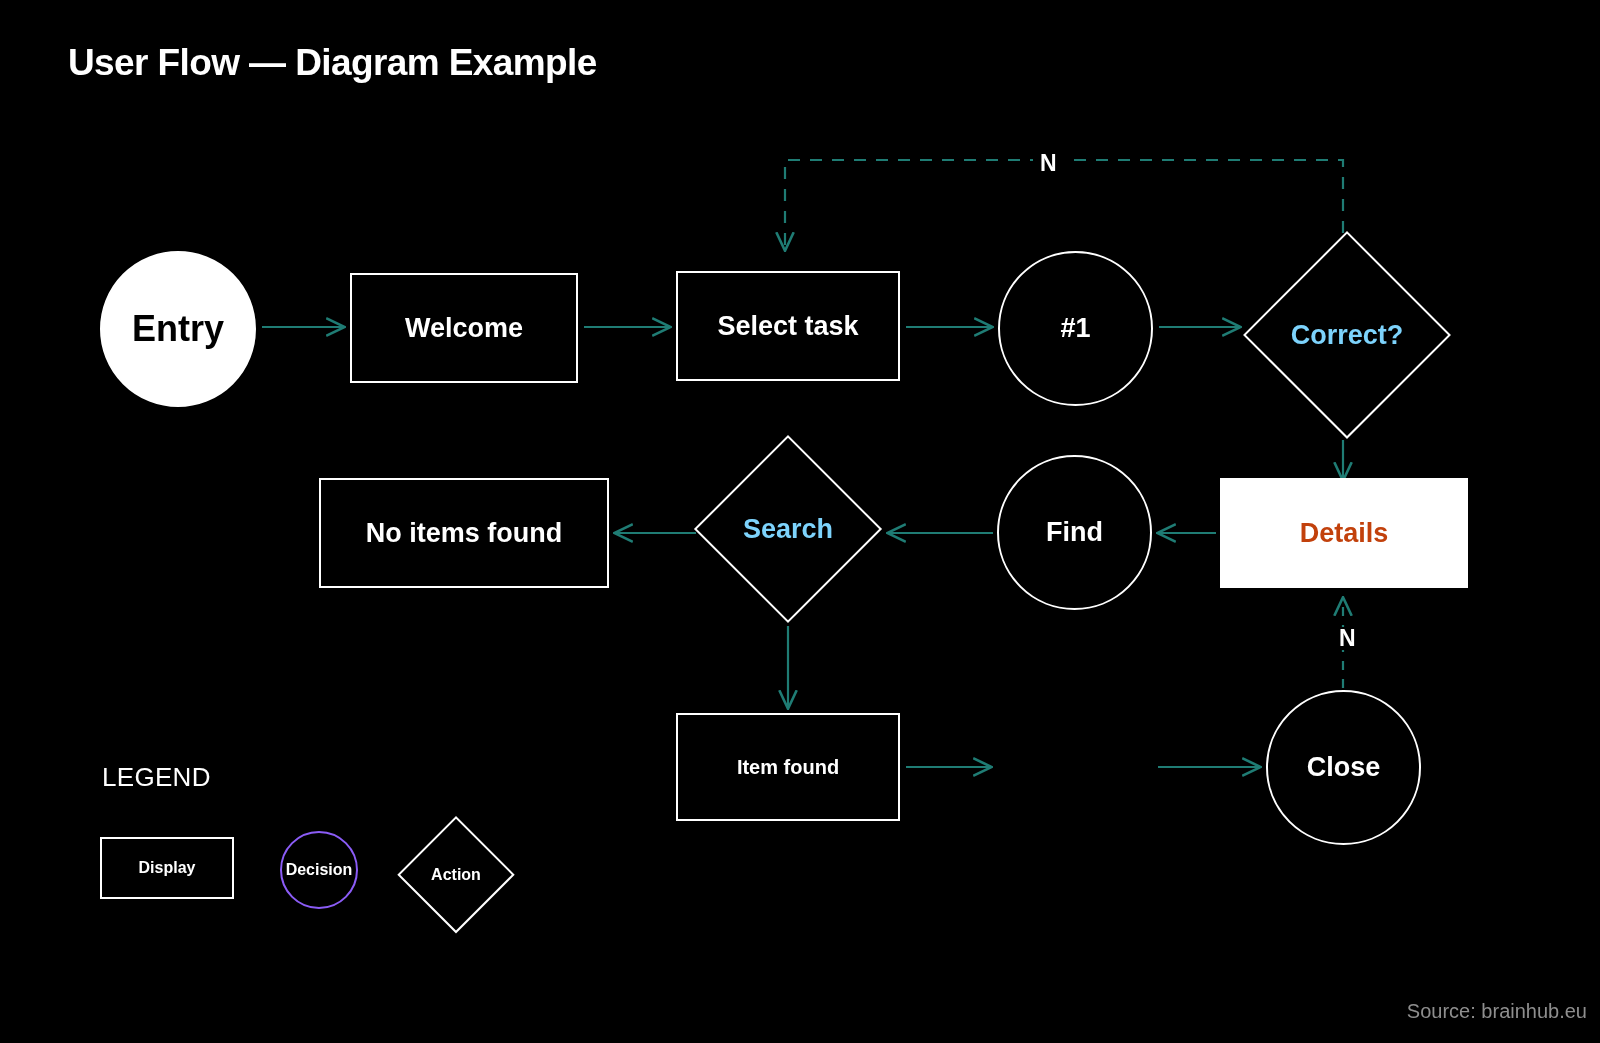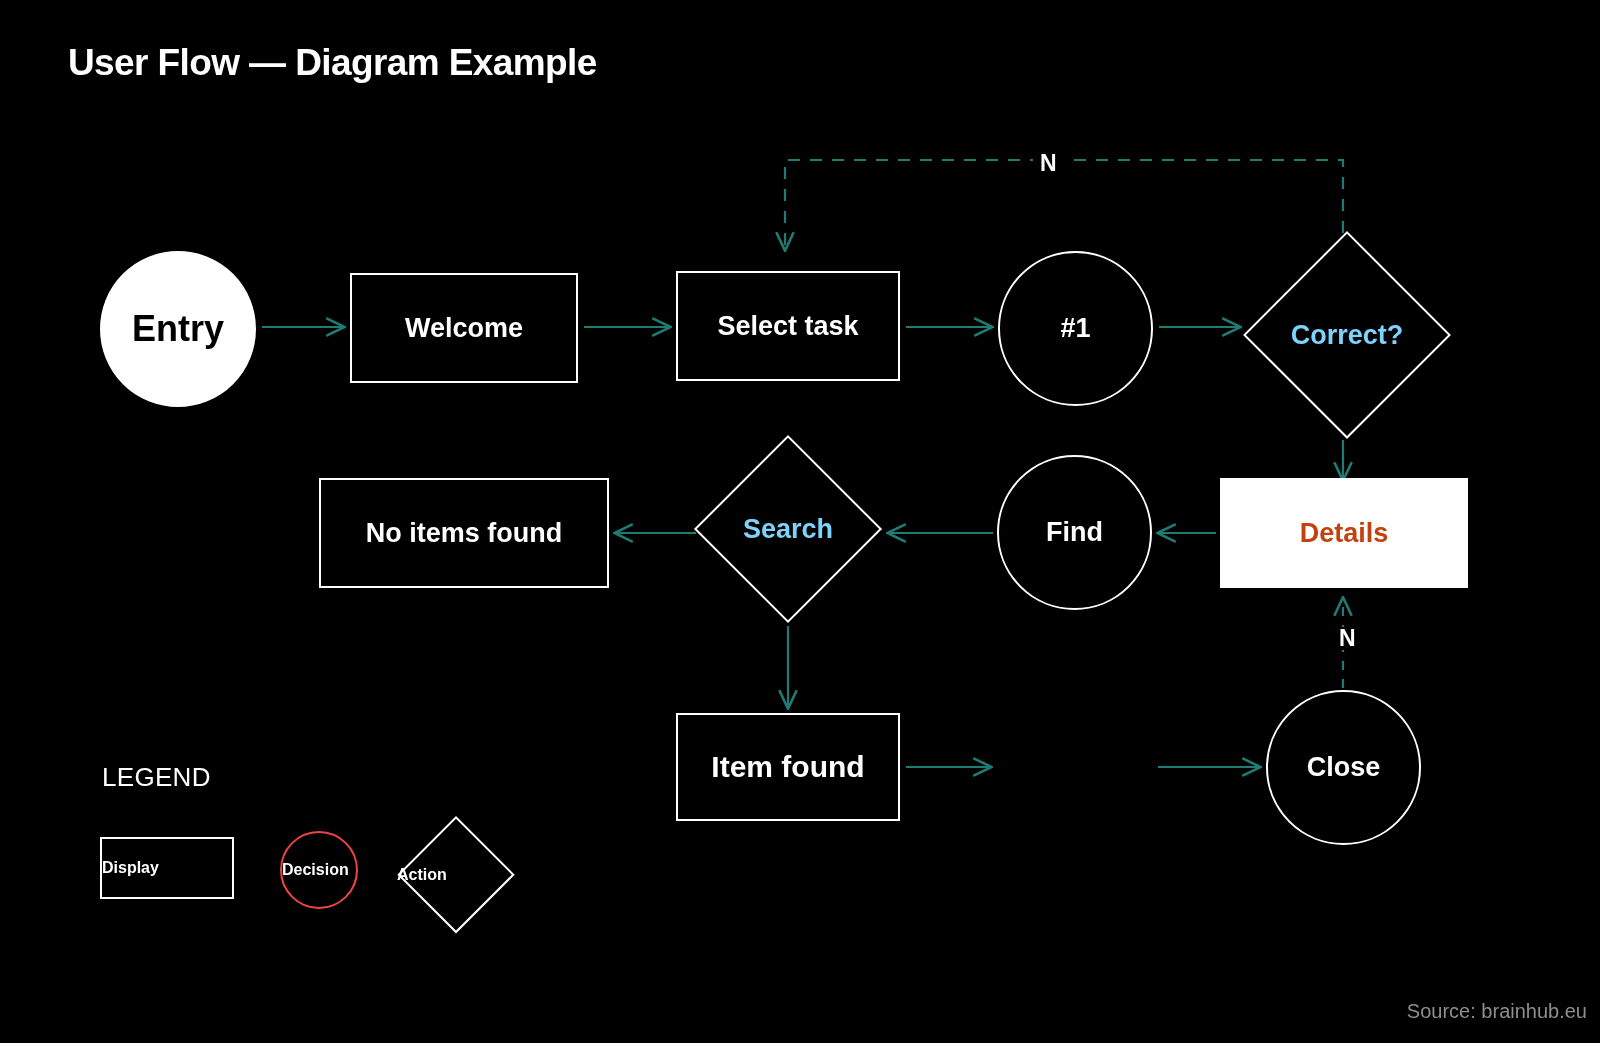--- a/index.html
+++ b/index.html
@@ -114,21 +114,21 @@
   #node-welcome     { left: 350px; top: 273px; width: 228px;  height: 110px; font-size: 27px; }
   #node-select-task { left: 676px; top: 271px; width: 224px;  height: 110px; font-size: 27px; }
   #node-one         { left: 998px; top: 251px; width: 155px;  height: 155px; font-size: 27px; }
   #node-correct     { left: 1243px; top: 231px; width: 208px; height: 208px; font-size: 27px; }
 
   #node-no-items    { left: 319px; top: 478px; width: 290px;  height: 110px; font-size: 27px; }
   #node-search      { left: 694px; top: 435px; width: 188px;  height: 188px; font-size: 27px; }
   #node-find        { left: 997px; top: 455px; width: 155px;  height: 155px; font-size: 27px; }
   #node-details     { left: 1220px; top: 478px; width: 248px; height: 110px; font-size: 27px; }
 
-  #node-item-found  { left: 676px; top: 713px; width: 224px;  height: 108px; font-size: 30px; }
+  #node-item-found  { left: 676px; top: 713px; width: 224px;  height: 108px; font-size: 20px; }
   #node-ordered     { left: 997px; top: 690px; width: 155px;  height: 155px; font-size: 27px; }
   #node-close       { left: 1266px; top: 690px; width: 155px;  height: 155px; font-size: 27px; }
 
   
   #legend-title {
     position: absolute;
     left: 102px;
     top: 762px;
     font-size: 26px;
     font-weight: normal;
@@ -139,28 +139,29 @@
     position: absolute;
     left: 100px;
     top: 820px;
     width: 460px;
     height: 120px;
   }
   .legend-item {
     position: absolute;
     display: flex;
     align-items: center;
+    justify-content: center;
     box-sizing: border-box;
     font-size: 16px;
     font-weight: bold;
     color: #ffffff;
   }
   .legend-item .node-label { position: relative; z-index: 3; white-space: nowrap; }
   #legend-display  { left: 0px;   top: 17px; width: 134px; height: 62px; border: 2px solid #ffffff; }
-  #legend-decision { left: 180px; top: 11px; width: 78px;  height: 78px; border: 2px solid #ef4444; border-radius: 50%; }
+  #legend-decision { left: 180px; top: 11px; width: 78px;  height: 78px; border: 2px solid #8b5cf6; border-radius: 50%; }
   #legend-action   { left: 297px; top: -4px; width: 118px; height: 118px; }
   #legend-action .diamond-outline {
     position: absolute;
     left: 50%; top: 50%;
     width: 70.71%; height: 70.71%;
     transform: translate(-50%, -50%) rotate(45deg);
     border: 2px solid #ffffff;
     box-sizing: border-box;
     z-index: 1;
   }

